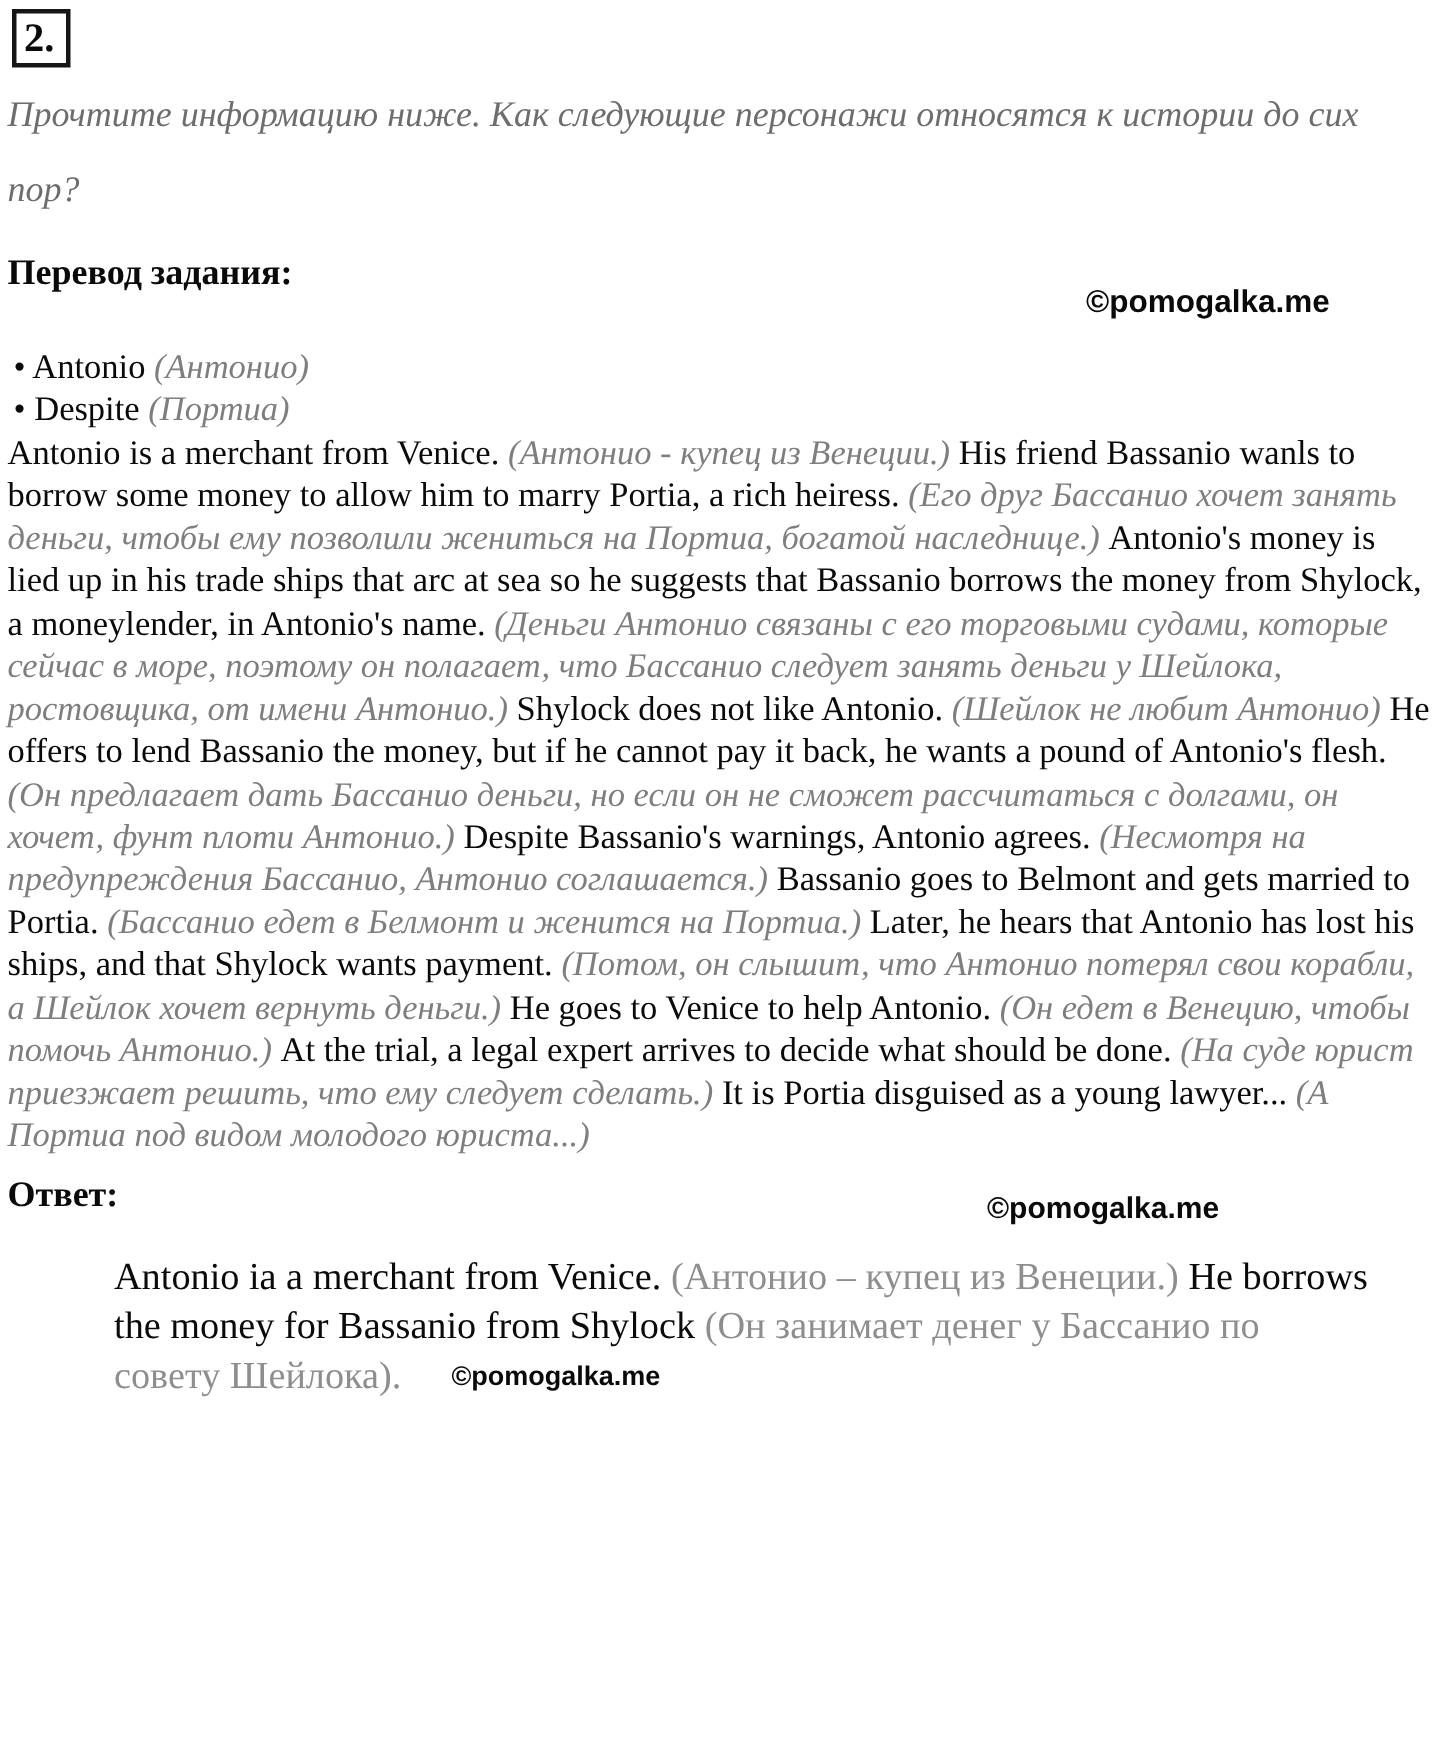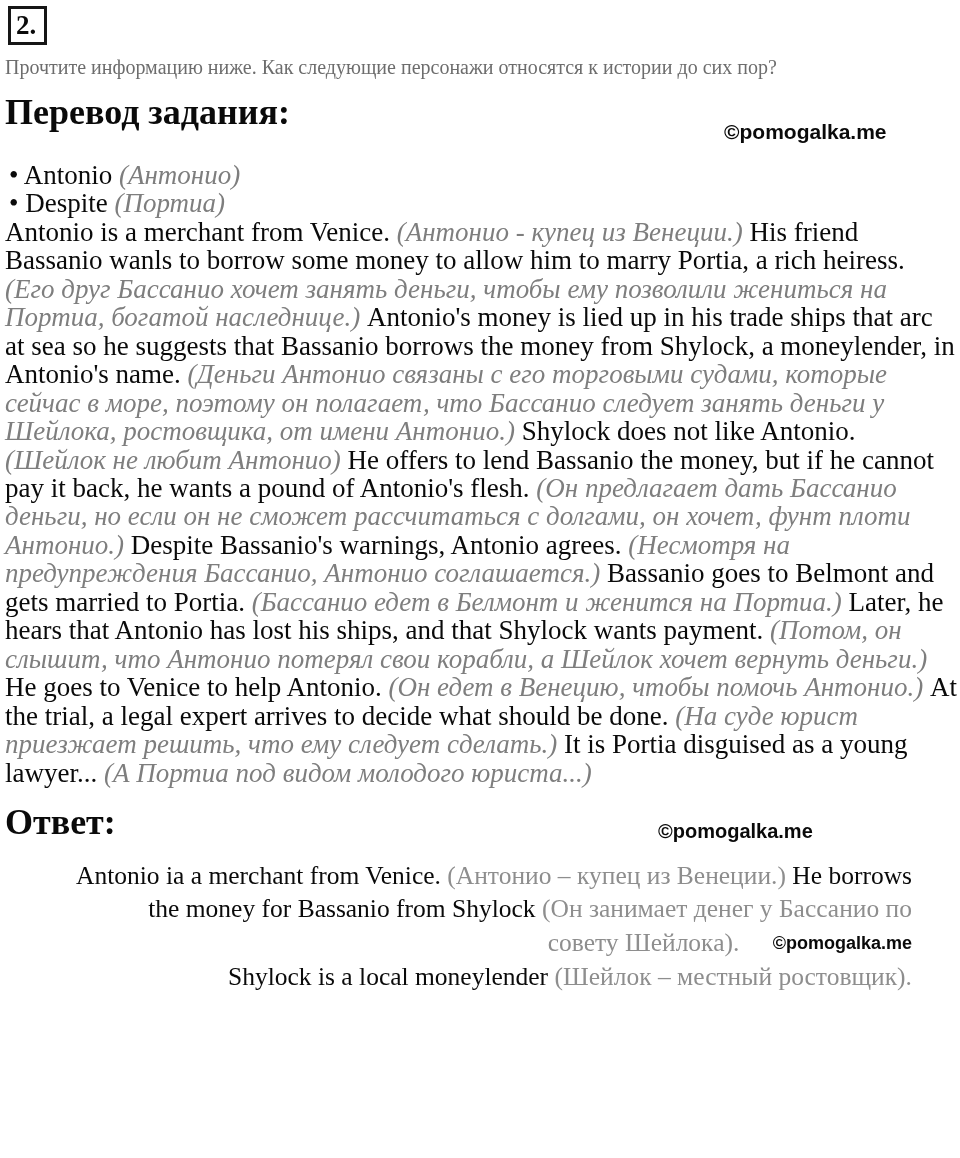--- a/index.html
+++ b/index.html
@@ -21,50 +21,51 @@
     margin: 1px 0 0 3px;
     font-weight: bold;
     font-size: 27px;
     line-height: 32px;
   }
 
   
   .instruction {
     margin: 7px 0 0 0;
     width: 952px;
+    font-style: italic;
     color: var(--gray-instruction, #6d6d6d);
-    font-size: 20px;
-    line-height: 30px;
+    font-size: 24px;
+    line-height: 50px;
   }
 
   
   .heading-row { position: relative; }
   .heading-row.first { margin-top: 14px; }
-  .heading-row.answer { margin-top: 19px; }
+  .heading-row.answer { margin-top: 9px; }
   h2.heading {
     margin: 0;
-    font-size: 36px;
+    font-size: 24px;
     font-weight: bold;
     line-height: 33px;
     font-family: "Liberation Serif", serif;
   }
   .wm {
     font-family: "Liberation Sans", sans-serif;
     font-weight: 700;
     color: var(--text-black, #0a0a0a);
     white-space: nowrap;
   }
   .wm-1 { position: absolute; left: 719px; top: 24px; font-size: 21px; }
   .wm-2 { position: absolute; left: 653px; top: 14px; font-size: 20px; }
 
   
   .reading {
     margin-top: 32px;
     width: 952px;
-    font-size: 27px;
+    font-size: 23px;
     line-height: 28.45px;
   }
   .char-item .bullet { padding-left: 4px; }
   .story { margin: 0; }
 
   .seg-en { color: var(--text-black, #0a0a0a); }
   .seg-ru-i { color: var(--gray-ru-italic, #7e7e7e); font-style: italic; }
   .seg-ru { color: var(--gray-ru, #8e8e8e); }
   .seg-wm {
     font-family: "Liberation Sans", sans-serif;
@@ -76,21 +77,21 @@
     white-space: nowrap;
   }
 
   
   .answer-block {
     margin: 20px 0 0 71px;
     width: 836px;
     font-size: 25.5px;
     line-height: 33.4px;
   }
-  .answer-block p { margin: 0; text-align: right; }
+  .answer-block p { margin: 0; }
 </style>
 </head>
 <body>
 
 <div class="doc">
 
   <div class="task-number-box">
     <span>2.</span>
   </div>
 
@@ -109,16 +110,15 @@
     <p class="story"><span class="seg-en">Antonio is a merchant from Venice. </span><span class="seg-ru-i">(Антонио - купец из Венеции.) </span><span class="seg-en">His friend Bassanio wanls to borrow some money to allow him to marry Portia, a rich heiress. </span><span class="seg-ru-i">(Его друг Бассанио хочет занять деньги, чтобы ему позволили жениться на Портиа, богатой наследнице.) </span><span class="seg-en">Antonio's money is lied up in his trade ships that arc at sea so he suggests that Bassanio borrows the money from Shylock, a moneylender, in Antonio's name. </span><span class="seg-ru-i">(Деньги Антонио связаны с его торговыми судами, которые сейчас в море, поэтому он полагает, что Бассанио следует занять деньги у Шейлока, ростовщика, от имени Антонио.) </span><span class="seg-en">Shylock does not like Antonio. </span><span class="seg-ru-i">(Шейлок не любит Антонио) </span><span class="seg-en">He offers to lend Bassanio the money, but if he cannot pay it back, he wants a pound of Antonio's flesh. </span><span class="seg-ru-i">(Он предлагает дать Бассанио деньги, но если он не сможет рассчитаться с долгами, он хочет, фунт плоти Антонио.) </span><span class="seg-en">Despite Bassanio's warnings, Antonio agrees. </span><span class="seg-ru-i">(Несмотря на предупреждения Бассанио, Антонио соглашается.) </span><span class="seg-en">Bassanio goes to Belmont and gets married to Portia. </span><span class="seg-ru-i">(Бассанио едет в Белмонт и женится на Портиа.) </span><span class="seg-en">Later, he hears that Antonio has lost his ships, and that Shylock wants payment. </span><span class="seg-ru-i">(Потом, он слышит, что Антонио потерял свои корабли, а Шейлок хочет вернуть деньги.) </span><span class="seg-en">He goes to Venice to help Antonio. </span><span class="seg-ru-i">(Он едет в Венецию, чтобы помочь Антонио.) </span><span class="seg-en">At the trial, a legal expert arrives to decide what should be done. </span><span class="seg-ru-i">(На суде юрист приезжает решить, что ему следует сделать.) </span><span class="seg-en">It is Portia disguised as a young lawyer... </span><span class="seg-ru-i">(А Портиа под видом молодого юриста...)</span></p>
   </div>
 
   <div class="heading-row answer">
     <h2 class="heading">Ответ:</h2>
     <span class="wm wm-2">©pomogalka.me</span>
   </div>
 
   <div class="answer-block">
     <p><span class="seg-en">Antonio ia a merchant from Venice. </span><span class="seg-ru">(Антонио – купец из Венеции.) </span><span class="seg-en">He borrows the money for Bassanio from Shylock </span><span class="seg-ru">(Он занимает денег у Бассанио по совету Шейлока). </span><span class="seg-wm">©pomogalka.me</span></p>
-    <p><span class="seg-en">Shylock is a local moneylender </span><span class="seg-ru">(Шейлок – местный ростовщик).</span></p>
   </div>
 
 </div>
 
 </body></html>

